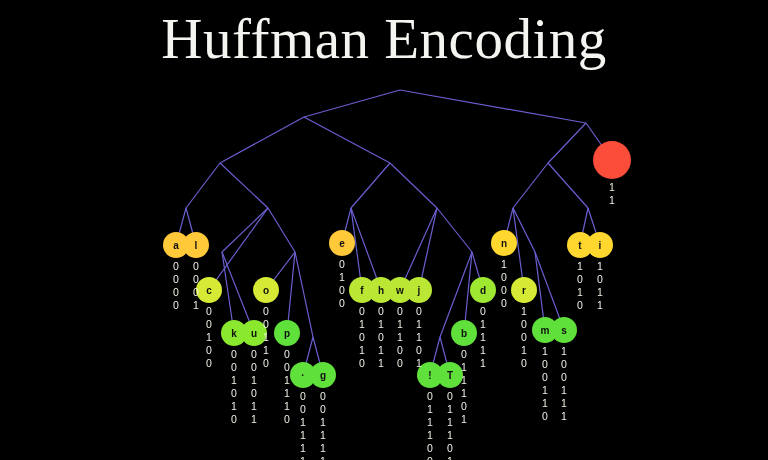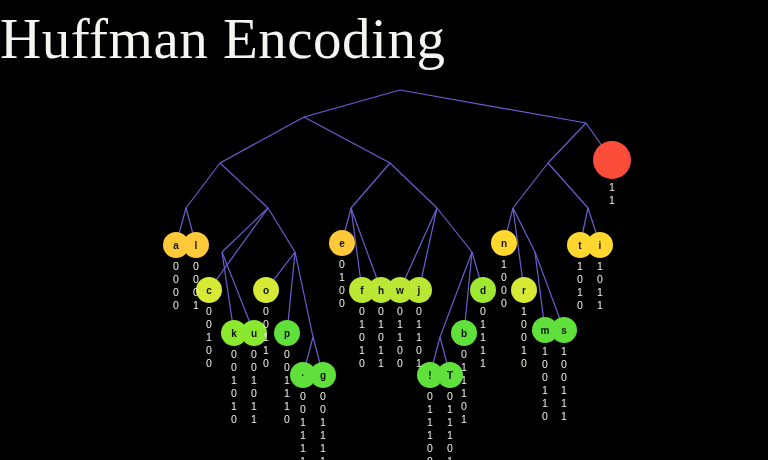--- a/index.html
+++ b/index.html
@@ -13,21 +13,21 @@
     height: 460px;
     background: #000000;
     overflow: hidden;
     font-family: "Liberation Sans", sans-serif;
   }
   #title {
     position: absolute;
     top: 6px;
     left: 0;
     width: 768px;
-    text-align: left;
+    text-align: center;
     color: #f4f4f0;
     font-family: "Liberation Serif", "DejaVu Serif", serif;
     font-size: 57px;
     line-height: 66px;
     letter-spacing: 0.5px;
     white-space: nowrap;
   }
   #tree-svg {
     position: absolute;
     top: 0;

